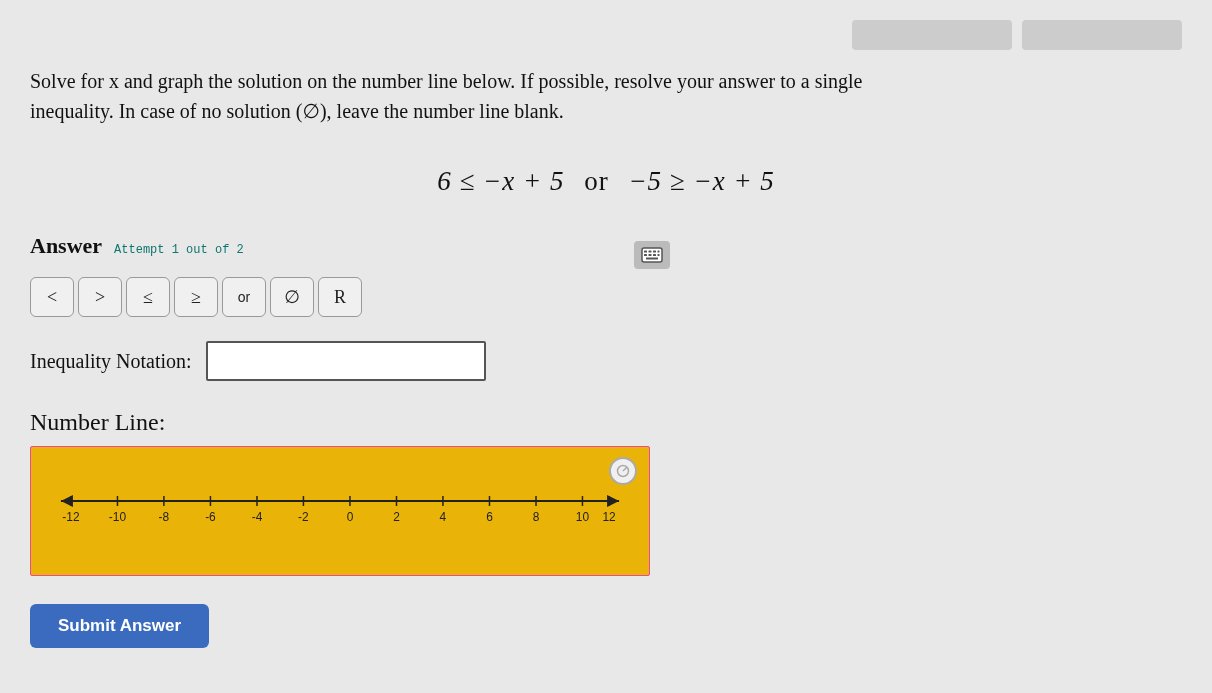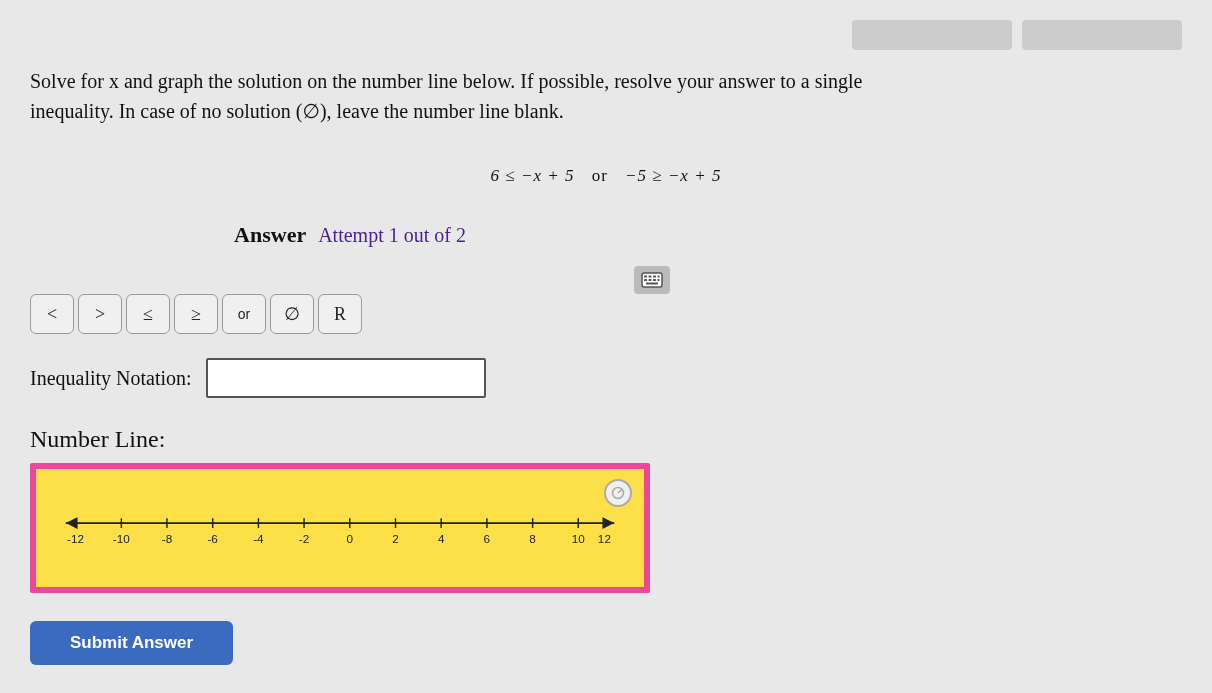--- a/index.html
+++ b/index.html
@@ -28,21 +28,21 @@
 
     .problem-text {
       font-size: 20px;
       line-height: 1.5;
       margin-bottom: 40px;
       max-width: 900px;
     }
 
     .math-display {
       text-align: center;
-      font-size: 17px;
+      font-size: 27px;
       margin: 28px 0 36px 0;
       font-style: italic;
       letter-spacing: 1px;
     }
 
     .math-display .or-word {
       font-style: normal;
       font-family: Georgia, serif;
       margin: 0 12px;
     }
@@ -54,23 +54,23 @@
       margin-bottom: 18px;
     }
 
     .answer-label {
       font-size: 22px;
       font-weight: bold;
       font-family: Georgia, serif;
     }
 
     .attempt-text {
-      font-size: 20px;
-      color: #4c1d95;
-      font-family: Liberation Serif, serif;
+      font-size: 12px;
+      color: #0f766e;
+      font-family: Liberation Mono, monospace;
       font-style: normal;
     }
 
     .keyboard-icon {
       width: 36px;
       height: 28px;
       background: #bbb;
       border-radius: 4px;
       display: flex;
       align-items: center;
@@ -131,22 +131,22 @@
 
     .number-line-label {
       font-size: 24px;
       font-family: Georgia, serif;
       margin-bottom: 10px;
     }
 
     .number-line-container {
       width: 620px;
       height: 130px;
-      background: #fde047;
-      border: 6px solid #ec4899;
+      background: #eab308;
+      border: 1px solid #ec4899;
       border-radius: 2px;
       position: relative;
       padding: 10px 20px;
     }
 
     .reset-circle {
       position: absolute;
       top: 10px;
       right: 12px;
       width: 28px;
@@ -173,34 +173,33 @@
       color: #555;
       font-family: Arial, sans-serif;
       margin-top: 4px;
     }
 
     .submit-btn {
       background: #3a6bbf;
       color: white;
       border: none;
       border-radius: 6px;
-      padding: 12px 40px;
+      padding: 12px 28px;
       font-size: 17px;
       font-family: Arial, sans-serif;
       font-weight: bold;
       cursor: pointer;
       margin-top: 8px;
     }
 
     .answer-row {
       display: flex;
       align-items: center;
       justify-content: space-between;
       max-width: 640px;
-      flex-direction: column;
     }
   </style>
 </head>
 <body>
 
 
 
 <div class="top-bar">
   <div class="top-bar-box"></div>
   <div class="top-bar-box"></div>

